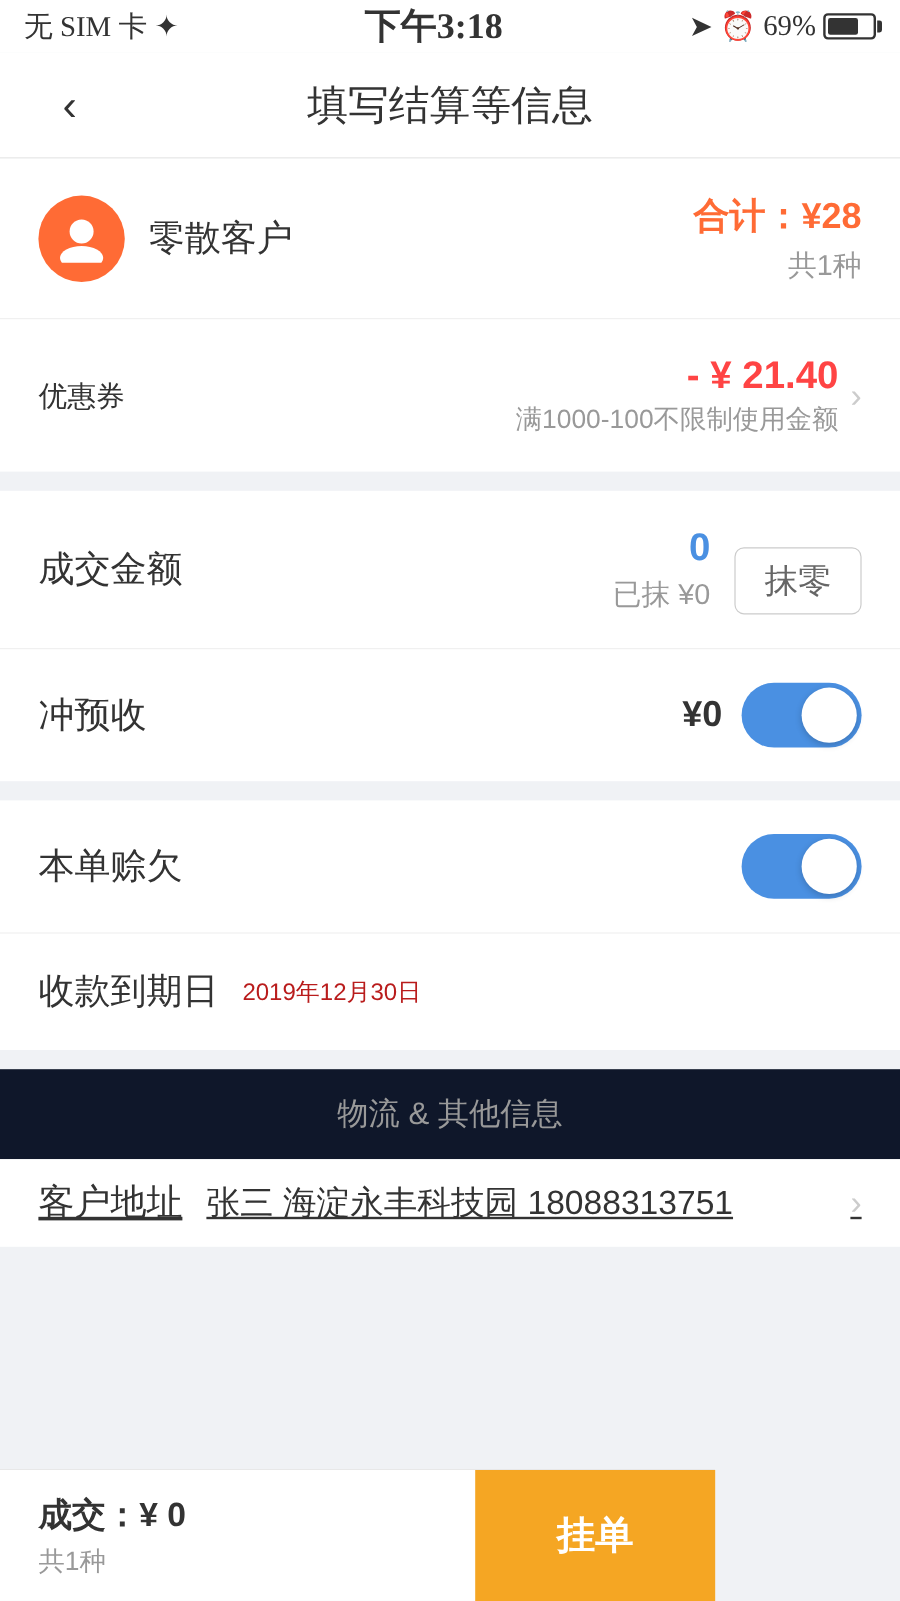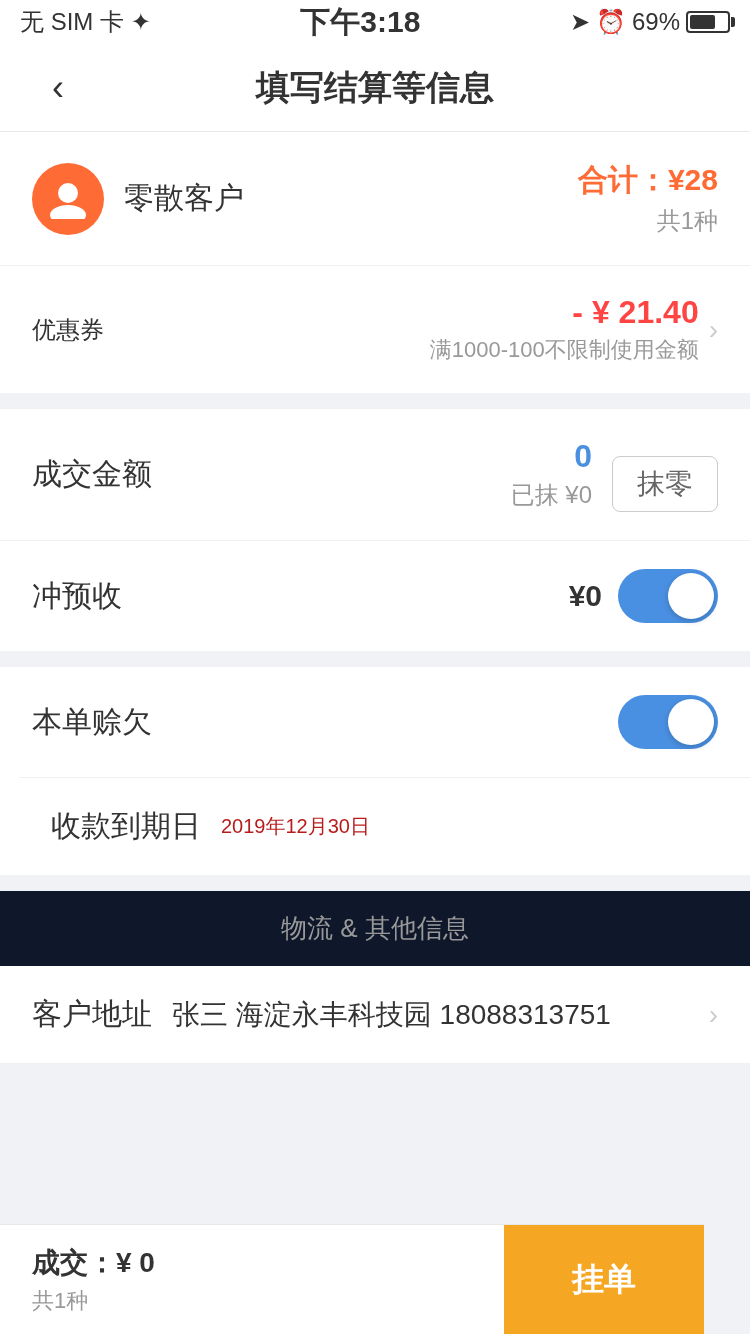--- a/index.html
+++ b/index.html
@@ -17,20 +17,21 @@
     
     .status-bar {
       background: #fff;
       height: 44px;
       display: flex;
       align-items: center;
       justify-content: space-between;
       padding: 0 20px;
       font-size: 24px;
       font-weight: 500;
+      font-family: Liberation Serif, serif;
     }
     .status-left { display: flex; align-items: center; gap: 8px; }
     .status-center { font-size: 30px; font-weight: 600; }
     .status-right { display: flex; align-items: center; gap: 6px; font-size: 24px; }
     .battery-icon {
       width: 44px; height: 22px; border: 2px solid #333; border-radius: 4px;
       position: relative; display: inline-flex; align-items: center; padding: 2px;
     }
     .battery-icon::after {
       content: '';
@@ -48,21 +49,21 @@
       justify-content: center;
       position: relative;
       border-bottom: 1px solid #e8e8e8;
     }
     .nav-back {
       position: absolute; left: 28px;
       font-size: 36px; color: #333; cursor: pointer;
       width: 60px; height: 60px; display: flex; align-items: center; justify-content: center;
     }
     .nav-title {
-      font-size: 34px; font-weight: 700; color: #333;
+      font-size: 34px; font-weight: 400; color: #333;
     }
 
     
     .content { padding-bottom: 120px; }
 
     
     .section-white {
       background: #fff;
       margin-bottom: 16px;
     }
@@ -154,56 +155,56 @@
     }
     .debt-label { font-size: 30px; color: #333; }
 
     
     .duedate-row {
       padding: 28px 32px;
       display: flex;
       align-items: center;
       gap: 20px;
       border-top: 1px solid #f0f0f0;
-      margin-left: 19px;
     }
     .duedate-key { font-size: 30px; color: #333; }
     .duedate-val { font-size: 20px; color: #b91c1c; }
 
     
     .logistics-header {
       background: #0f172a;
       padding: 20px 32px;
       display: flex;
       align-items: center;
       justify-content: center;
     }
     .logistics-label {
       font-size: 26px; color: #999;
       display: flex; align-items: center; gap: 16px;
     }
     .logistics-line { flex: 1; height: 1px; background: #ddd; max-width: 120px; }
 
     
     .address-row {
-      padding: 28px 32px;
-      display: flex;
-      align-items: center;
-      justify-content: space-between;
-      background: #fff;
+      padding: 16px 32px;
+      display: flex;
+      align-items: center;
+      justify-content: space-between;
+      background: #fff;
+      text-decoration: underline;
     }
     .address-key { font-size: 30px; color: #333; flex-shrink: 0; margin-right: 20px; }
     .address-val { font-size: 28px; color: #333; flex: 1; }
 
     
     .bottom-bar {
       position: fixed;
       bottom: 0;
       left: 0;
-      width: 704px;
+      width: 596px;
       height: 110px;
       background: #fff;
       display: flex;
       align-items: center;
       border-top: 1px solid #e8e8e8;
     }
     .bottom-info {
       flex: 1;
       padding: 0 32px;
     }

